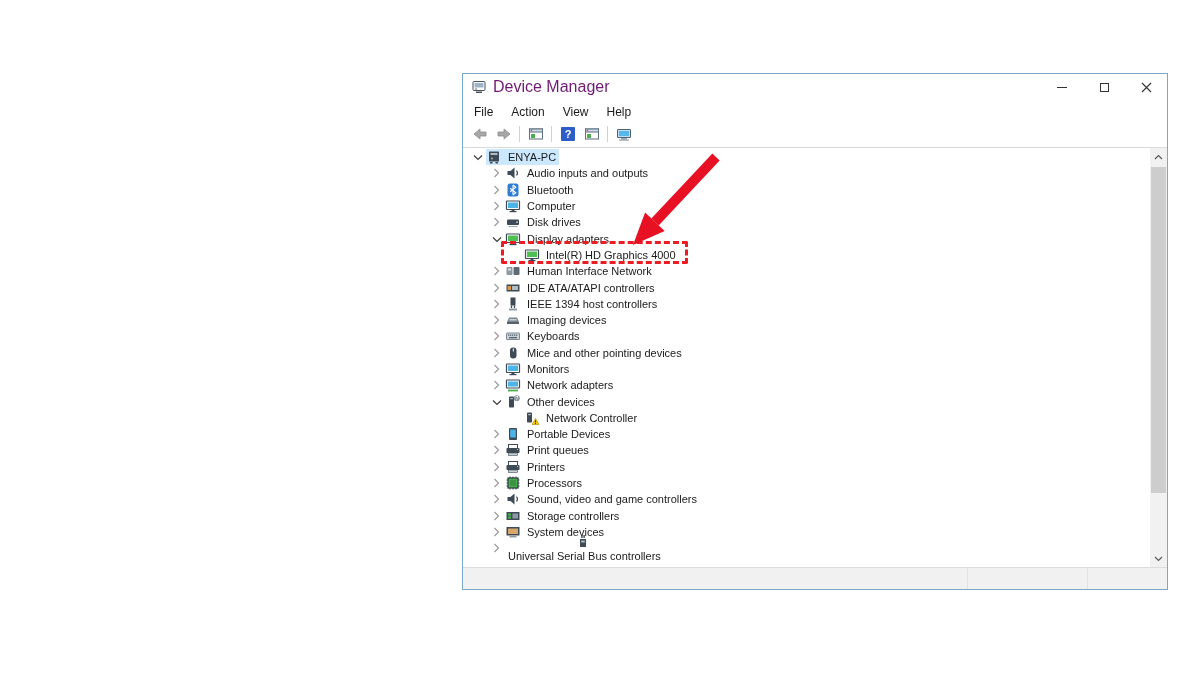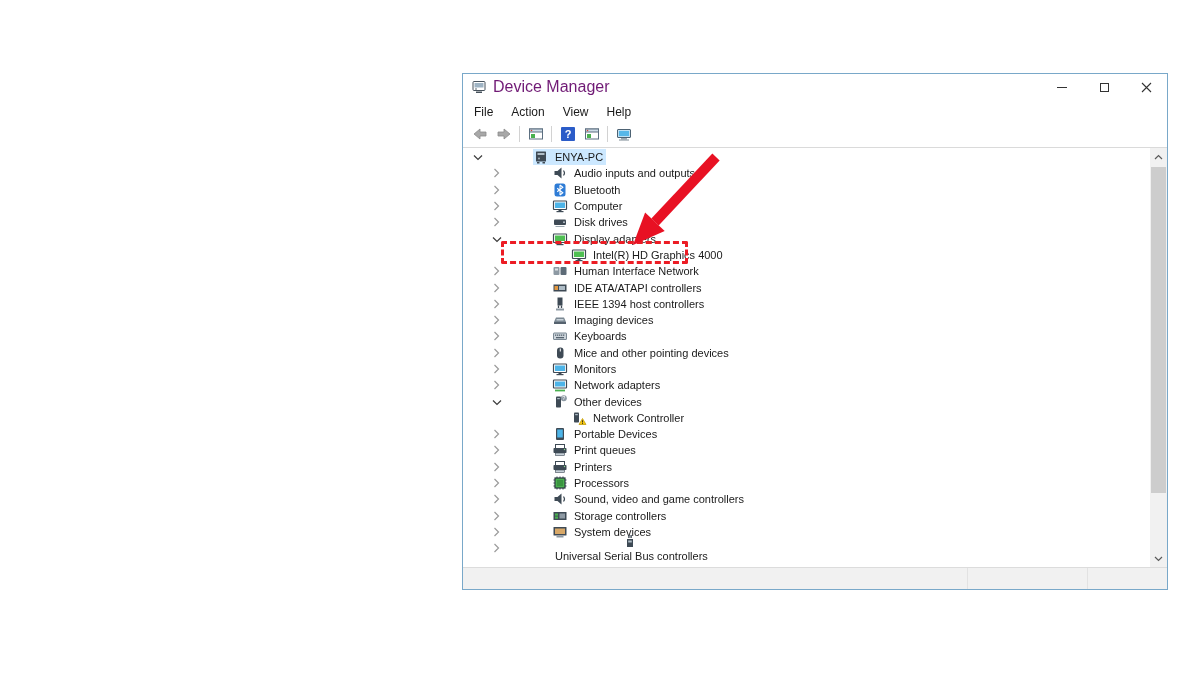--- a/index.html
+++ b/index.html
@@ -20,21 +20,21 @@
   .menubar{height:21px;display:flex;align-items:flex-end;padding-left:2px;flex:0 0 auto;font-size:12px;color:#1a1a1a;}
   .menu-item{padding:2px 9px;}
   
   .toolbar{height:27px;display:flex;align-items:center;gap:7px;padding-left:8px;flex:0 0 auto;
            border-bottom:1px solid #dadada;box-sizing:border-box;}
   .tb-icon{width:17px;height:17px;display:flex;align-items:center;justify-content:center;}
   .tb-sep{width:0;height:16px;border-left:1px solid #d2d2d2;}
   
   .body-area{position:relative;flex:1 1 auto;overflow:hidden;background:#fff;}
   .tree{position:absolute;left:0;top:0;right:0;bottom:0;overflow:hidden;padding-top:1px;}
-  .tree-row{height:16.3px;display:flex;align-items:center;white-space:nowrap;font-size:11px;color:#1a1a1a;gap:47px;}
+  .tree-row{height:16.3px;display:flex;align-items:center;white-space:nowrap;font-size:11px;color:#1a1a1a;}
   .expander{width:17px;height:16px;display:flex;align-items:center;justify-content:center;flex:0 0 auto;}
   .t-icon{width:16px;height:16px;margin-right:3px;flex:0 0 auto;}
   .t-label{padding:1px 3px;}
   .t-label.selected{background:#cce8ff;}
   .sel-wrap.selected{background:#cce8ff;}
   
   .scrollbar{position:absolute;top:0;right:0;width:17px;bottom:0;background:#f1f1f1;}
   .sb-btn{position:absolute;left:0;width:17px;height:17px;display:flex;align-items:center;justify-content:center;}
   .sb-up{top:0;} .sb-down{bottom:0;}
   .sb-thumb{position:absolute;left:1px;width:15px;top:19px;height:326px;background:#cdcdcd;}

